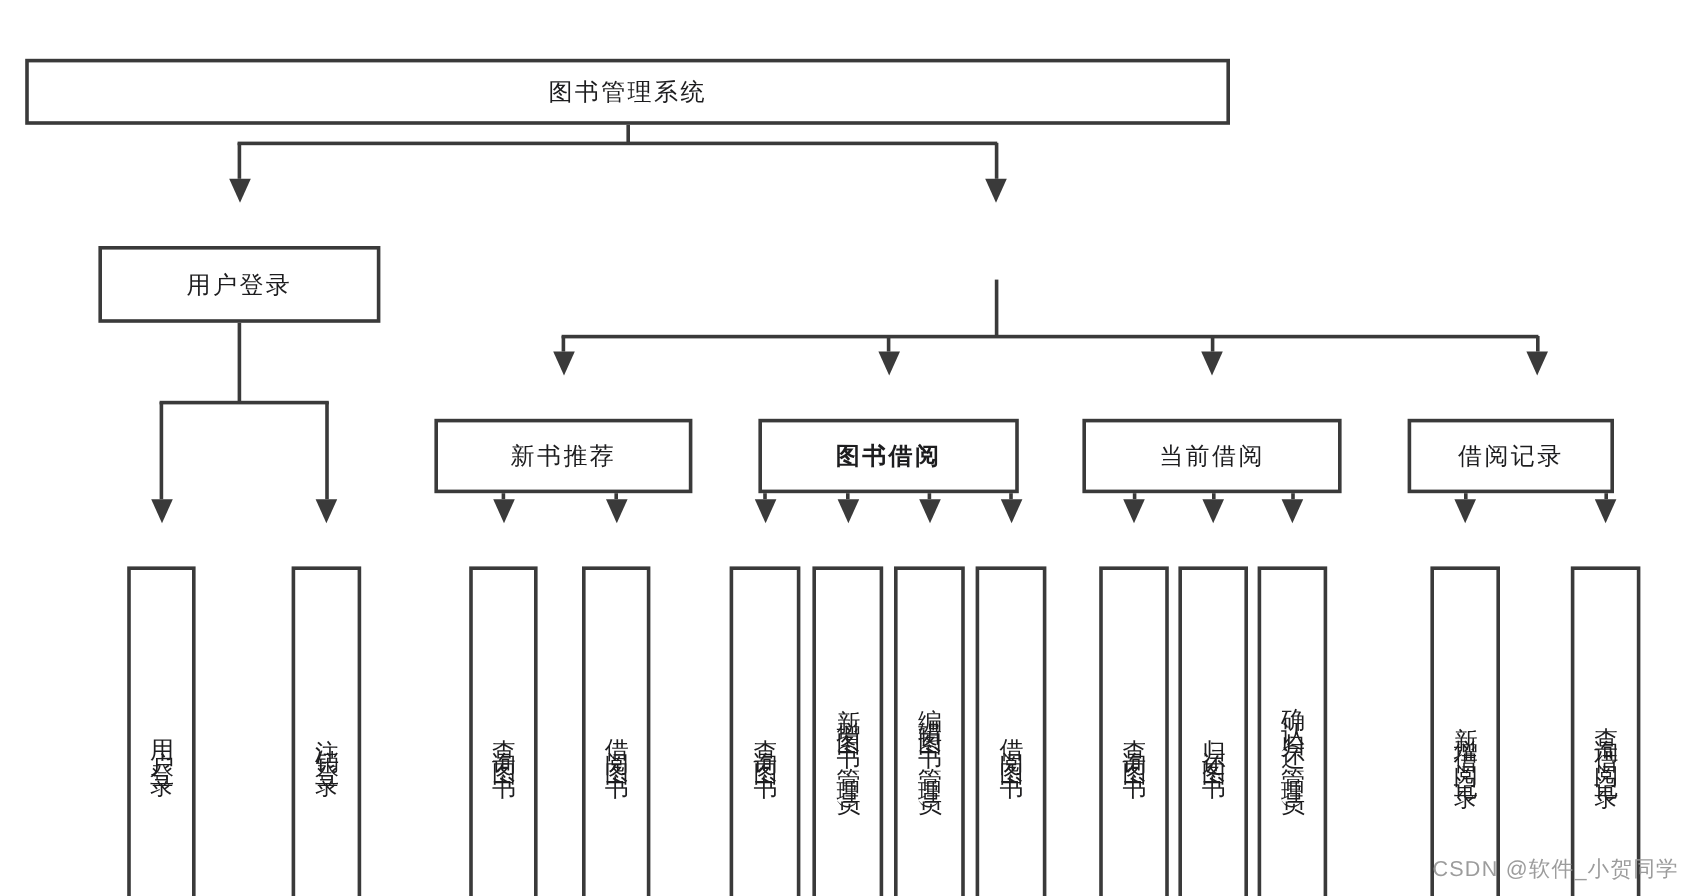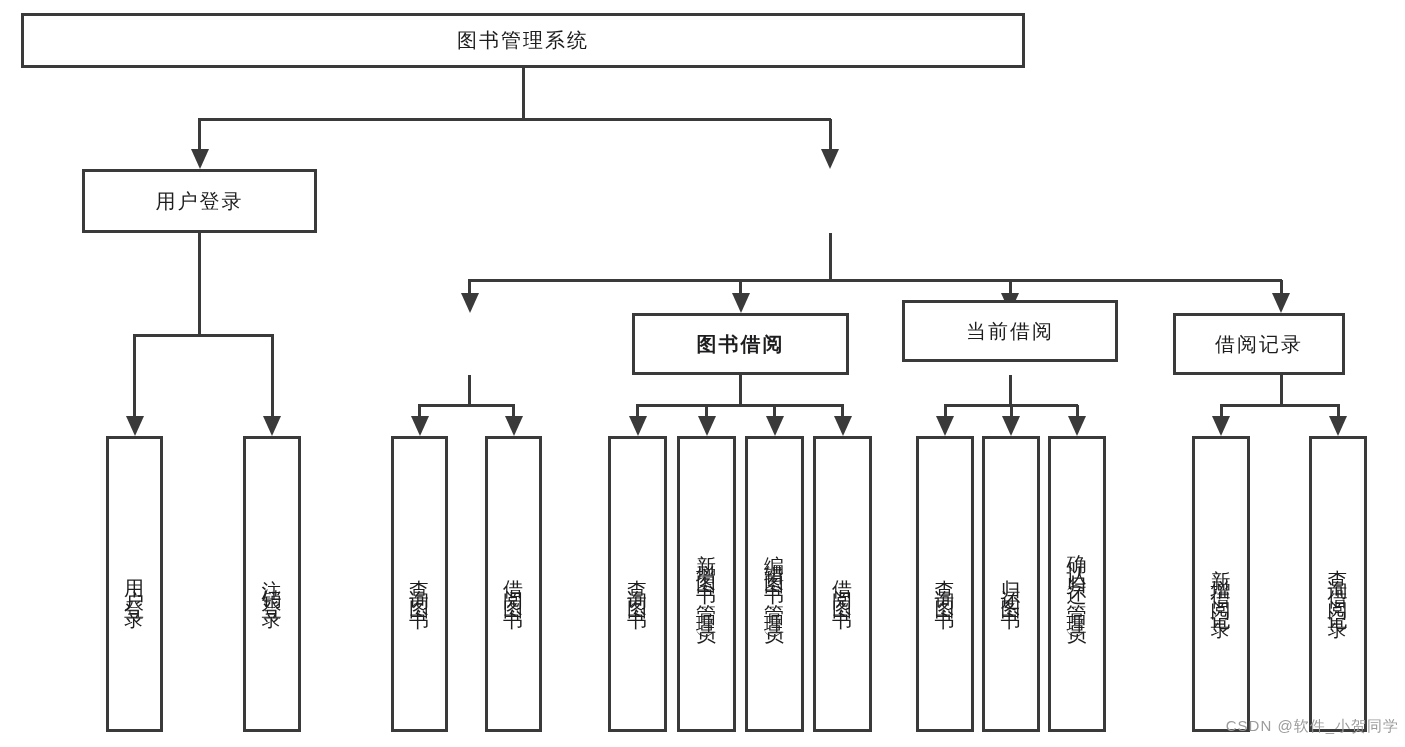--- a/index.html
+++ b/index.html
@@ -3,49 +3,50 @@
 <meta charset="utf-8">
 <style>
   html,body{margin:0;padding:0;background:#fff;}
   .canvas{
     position:relative;width:1405px;height:747px;background:#ffffff;
     font-family:"Liberation Sans","DejaVu Sans",sans-serif;overflow:hidden;
   }
   .node{
     position:absolute;box-sizing:border-box;background:#fff;border:3px solid #3a3a3a;
     display:flex;align-items:center;justify-content:center;
-    font-size:20px;color:#1d1d1f;letter-spacing:2px;white-space:nowrap;z-index:2;
+    font-size:20px;color:#1d1d1f;letter-spacing:2px;white-space:nowrap;z-index:2;margin-top:36px;
   }
   .vnode{
     writing-mode:vertical-rl;text-orientation:mixed;
     letter-spacing:10px;white-space:normal;line-height:1;
   }
   .line{position:absolute;background:#3a3a3a;z-index:1;}
   .arrow{position:absolute;width:3px;background:#3a3a3a;z-index:1;}
   .arrow::after{
     content:"";position:absolute;left:50%;bottom:-20px;transform:translateX(-50%);
     width:0;height:0;border-left:9px solid transparent;border-right:9px solid transparent;
     border-top:20px solid #3a3a3a;
   }
   .watermark{
     position:absolute;right:6px;bottom:11px;z-index:3;
-    color:#9c9c9c;font-size:15px;letter-spacing:1px;
+    color:#9c9c9c;font-size:18px;letter-spacing:1px;
   }
 </style>
 </head>
 <body>
 
 <div class="canvas">
 
   <div class="node" style="left:21px;top:13px;width:1004px;height:55px;">图书管理系统</div>
 
   <div class="node" style="left:82px;top:169px;width:235px;height:64px;">用户登录</div>
 
+  <div class="node" style="left:362px;top:313px;width:215px;height:62px;">新书推荐</div>
   <div class="node" style="left:632px;top:313px;width:217px;height:62px;font-weight:bold;">图书借阅</div>
-  <div class="node" style="left:902px;top:300px;width:216px;height:62px;">当前借阅</div>
+  <div class="node" style="left:902px;top:313px;width:216px;height:62px;">当前借阅</div>
   <div class="node" style="left:1173px;top:313px;width:172px;height:62px;">借阅记录</div>
 
   <div class="node vnode" style="left:106px;top:436px;width:57px;height:296px;">用户登录</div>
   <div class="node vnode" style="left:243px;top:436px;width:58px;height:296px;">注销登录</div>
 
   <div class="node vnode" style="left:391px;top:436px;width:57px;height:296px;">查询图书</div>
   <div class="node vnode" style="left:485px;top:436px;width:57px;height:296px;">借阅图书</div>
 
   <div class="node vnode" style="left:608px;top:436px;width:59px;height:296px;">查询图书</div>
   <div class="node vnode" style="left:677px;top:436px;width:59px;height:296px;">新增图书（管理员）</div>

